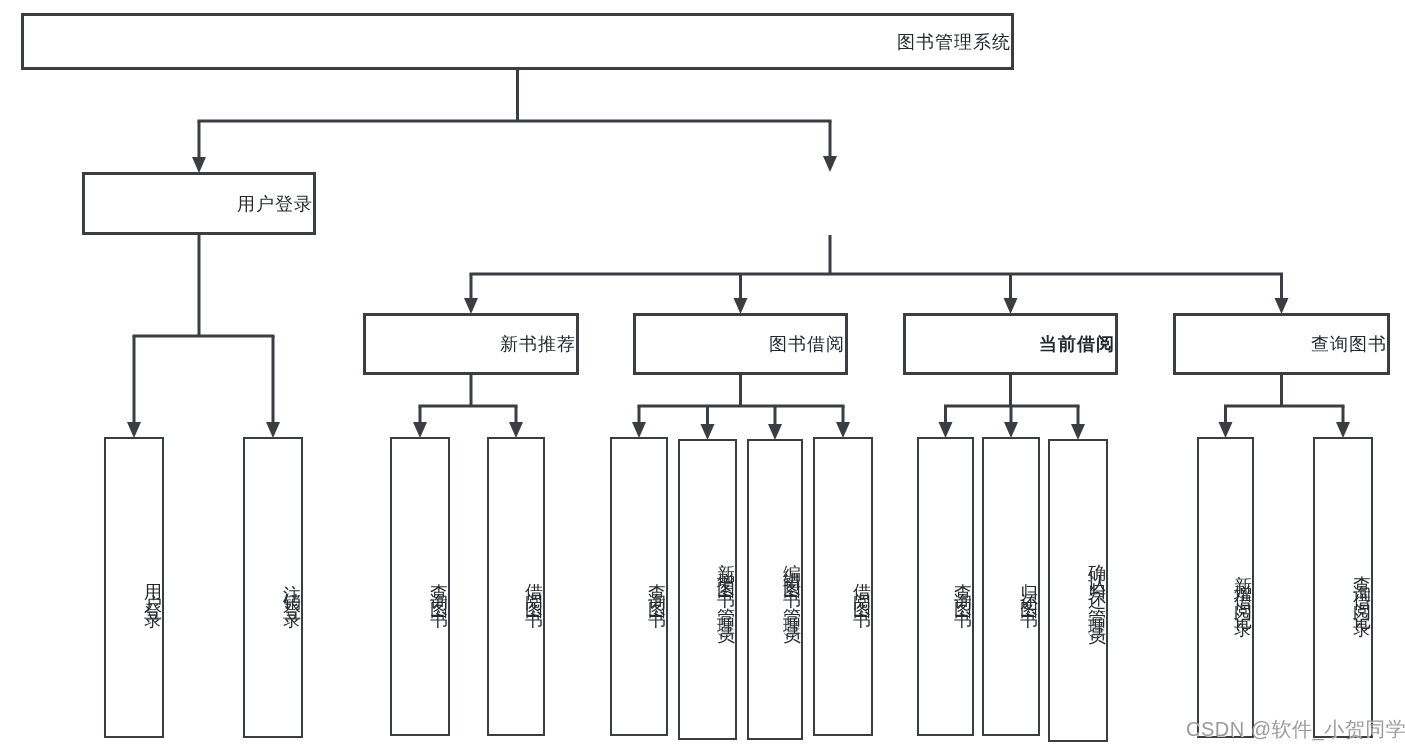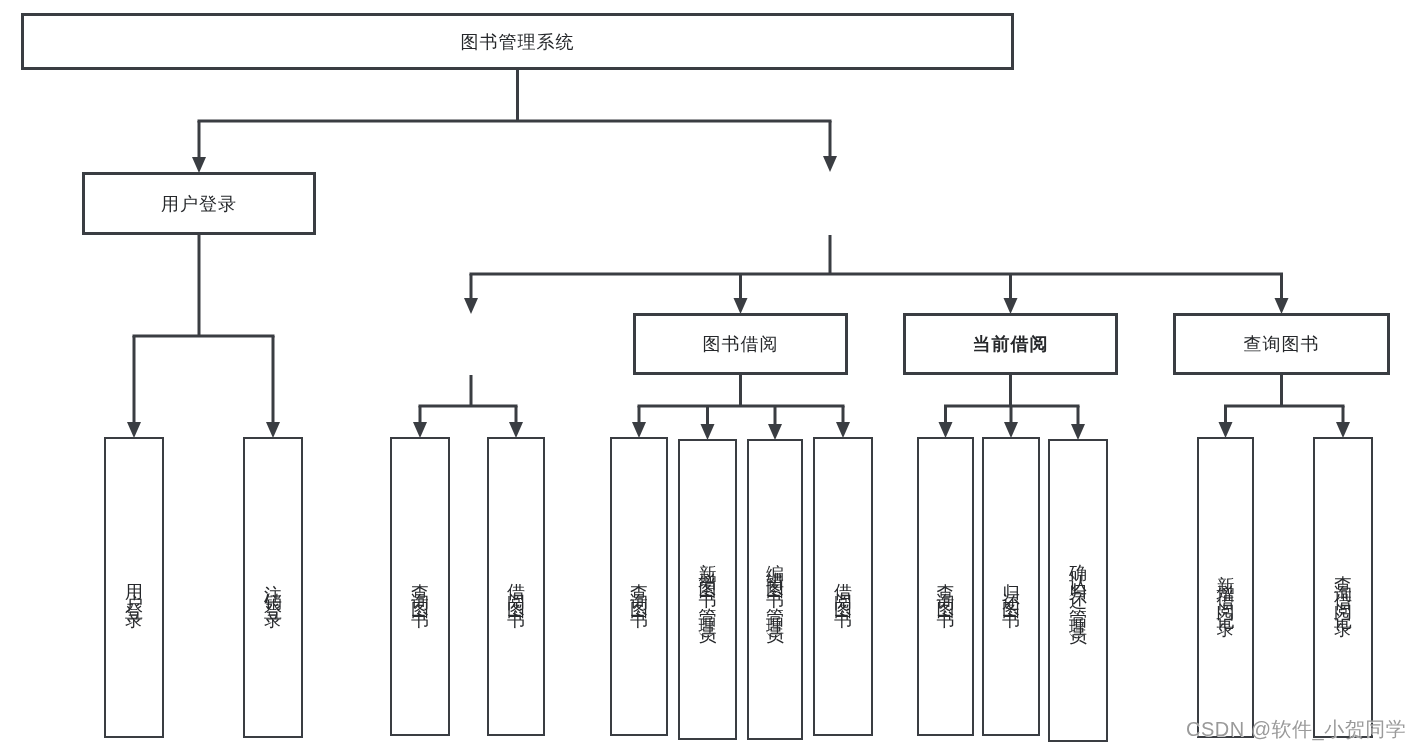--- a/index.html
+++ b/index.html
@@ -27,21 +27,21 @@
     left: 0; top: 0;
     width: 1405px; height: 747px;
     z-index: 1;
   }
   .box {
     position: absolute;
     background: var(--box-bg);
     border: 3px solid var(--line);
     display: flex;
     align-items: center;
-    justify-content: center;
+    justify-content: flex-end;
     z-index: 2;
     font-size: 18px;
     color: var(--text);
     text-align: center;
   }
   .leaf {
     border-width: 2.5px;
   }
   .h-label {
     letter-spacing: 1px;
@@ -130,20 +130,23 @@
     </svg>
 
   <div class="box" style="left:21px; top:13px; width:993px; height:57px;">
     <span class="h-label">图书管理系统</span>
   </div>
 
   <div class="box" style="left:82px; top:172px; width:234px; height:63px;">
     <span class="h-label">用户登录</span>
   </div>
 
+  <div class="box" style="left:363px; top:313px; width:216px; height:62px;">
+    <span class="h-label">新书推荐</span>
+  </div>
   <div class="box" style="left:633px; top:313px; width:215px; height:62px;">
     <span class="h-label">图书借阅</span>
   </div>
   <div class="box" style="left:903px; top:313px; width:215px; height:62px;font-weight:bold;">
     <span class="h-label">当前借阅</span>
   </div>
   <div class="box" style="left:1173px; top:313px; width:217px; height:62px;">
     <span class="h-label">查询图书</span>
   </div>
 

